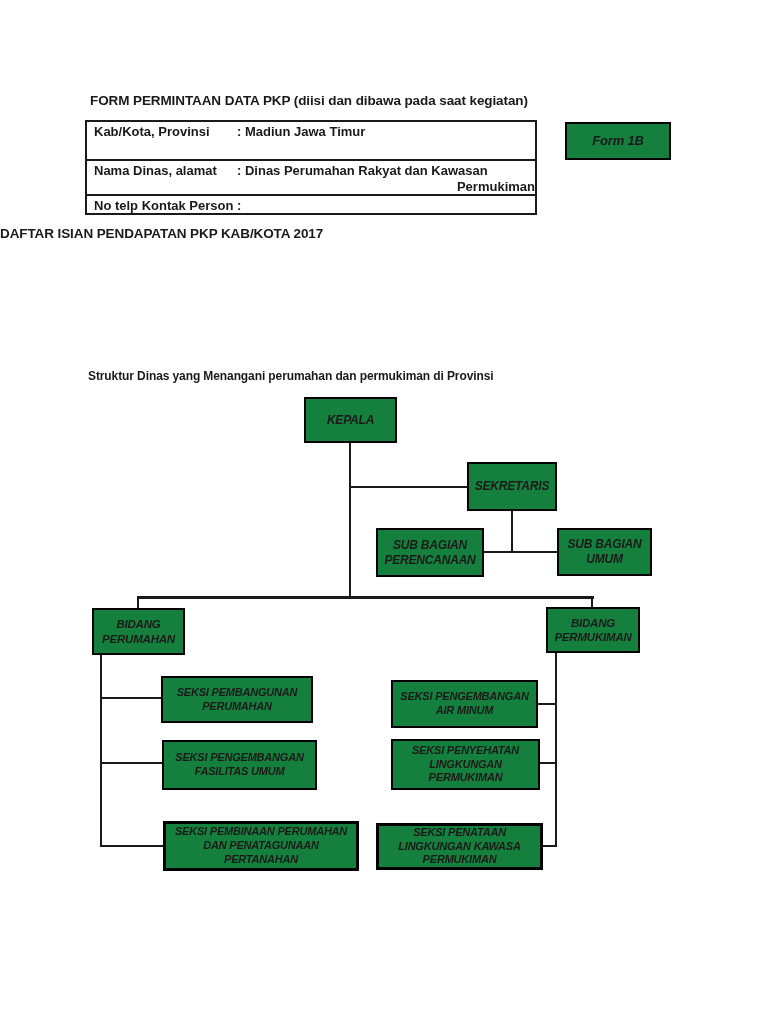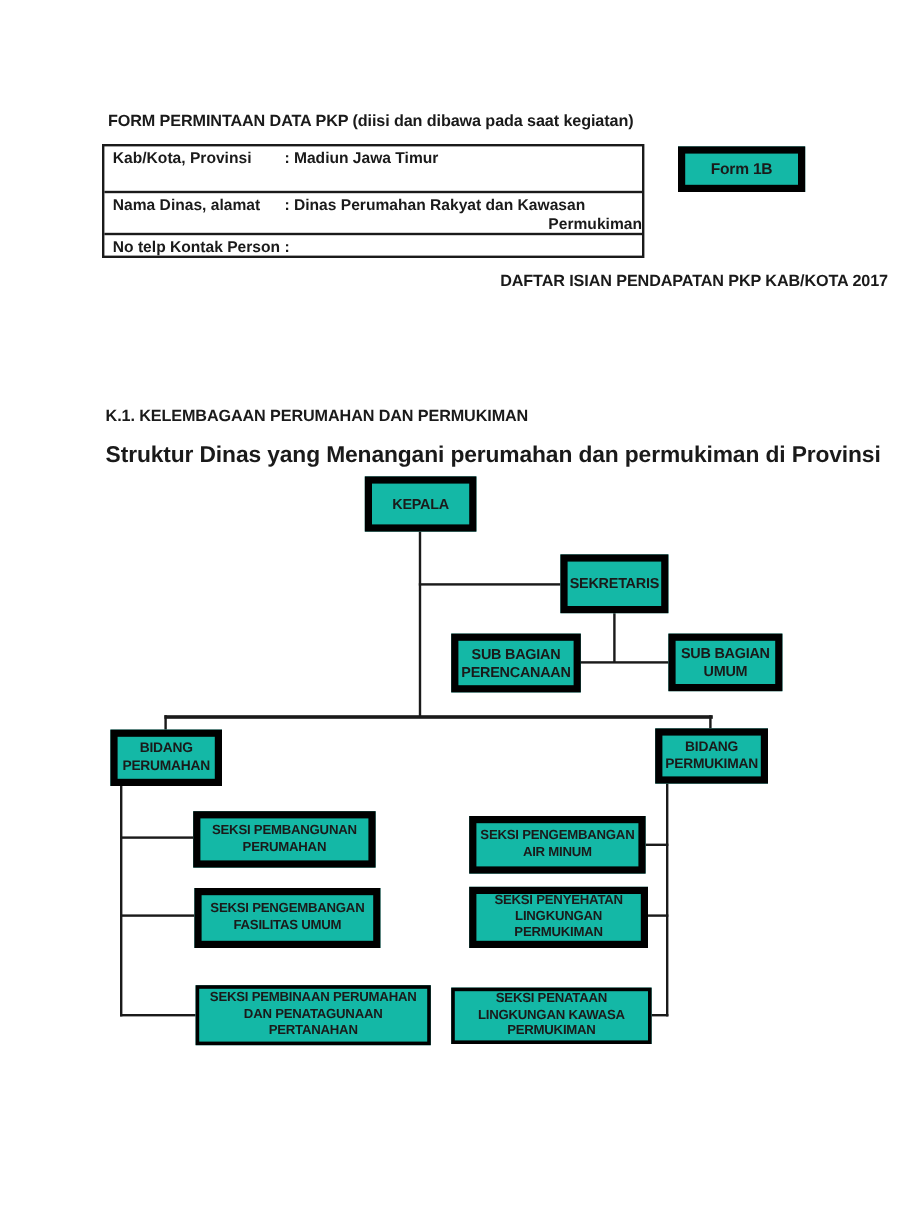--- a/index.html
+++ b/index.html
@@ -4,41 +4,41 @@
 <style>
   * { margin:0; padding:0; box-sizing:border-box; }
   html,body { background:#ffffff; }
   .page {
     position:relative; width:768px; height:1024px; background:#ffffff;
     font-family:"Liberation Sans", sans-serif; font-weight:bold; color:#1a1a1a;
     overflow:hidden;
   }
   .abs { position:absolute; }
   .title { font-size:13.5px; letter-spacing:-0.1px; white-space:nowrap; }
-  .center-title { width:740px; text-align:right; font-size:13.5px; letter-spacing:-0.1px; }
+  .center-title { width:740px; text-align:left; font-size:13.5px; letter-spacing:-0.1px; }
 
   
   .info-table {
     position:absolute; left:85px; top:120px; width:452px;
     border:2px solid #1a1a1a; background:#fff;
   }
   .trow { display:flex; font-size:13px; line-height:16px; }
   .trow + .trow { border-top:2px solid #1a1a1a; }
   .tlabel { width:150px; padding:2px 0 0 7px; }
   .tvalue { flex:1; padding:2px 0 0 0; }
   .r1 { height:37px; }
   .r2 { height:35px; }
   .r3 { height:19px; }
   .val-line2 { display:block; padding-left:7px;text-align:right; }
 
   
   .obox {
-    position:absolute; border:6px solid #000000; background:#14b8a6;
+    position:absolute; border:2px solid #000000; background:#15803d;
     display:flex; align-items:center; justify-content:center;
-    text-align:center; line-height:1.25; letter-spacing:-0.2px;
+    text-align:center; line-height:1.25; letter-spacing:-0.2px;font-style:italic;
   }
   .fs12 { font-size:12px; }
   .fs115 { font-size:11.5px; }
   .fs11 { font-size:11px; }
   .thick { border-width:3px; }
   .pad2 { padding:1px 2px; }
 
   .line { position:absolute; background:#1a1a1a; }
 </style>
 </head>
@@ -63,23 +63,22 @@
     <div class="trow r3">
       <div class="tlabel">No telp Kontak Person</div>
       <div class="tvalue">:</div>
     </div>
   </div>
 
   <div class="obox fs12" style="left:565px; top:122px; width:106px; height:38px; font-size:13px;">Form 1B</div>
 
   <div class="abs center-title" style="top:226px;">DAFTAR ISIAN PENDAPATAN PKP KAB/KOTA 2017</div>
 
-  <div class="abs title" style="left:88px; top:339px;">K.1. KELEMBAGAAN PERUMAHAN DAN PERMUKIMAN</div>
 
-  <div class="abs title" style="left:88px; top:369px; font-size:19px;">Struktur Dinas yang Menangani perumahan dan permukiman di Provinsi</div>
+  <div class="abs title" style="left:88px; top:369px; font-size:12px;">Struktur Dinas yang Menangani perumahan dan permukiman di Provinsi</div>
 
   <div class="line" style="left:349px; top:443px; width:2px;  height:155px;"></div>
   <div class="line" style="left:349px; top:486px; width:118px; height:2px;"></div>
   <div class="line" style="left:511px; top:511px; width:2px;  height:41px;"></div>
   <div class="line" style="left:463px; top:551px; width:94px;  height:2px;"></div>
   <div class="line" style="left:137px; top:596px; width:457px; height:3px;"></div>
   <div class="line" style="left:137px; top:596px; width:2px;  height:12px;"></div>
   <div class="line" style="left:591px; top:596px; width:2px;  height:11px;"></div>
   <div class="line" style="left:100px; top:655px; width:2px;  height:192px;"></div>
   <div class="line" style="left:100px; top:697px; width:61px;  height:2px;"></div>

